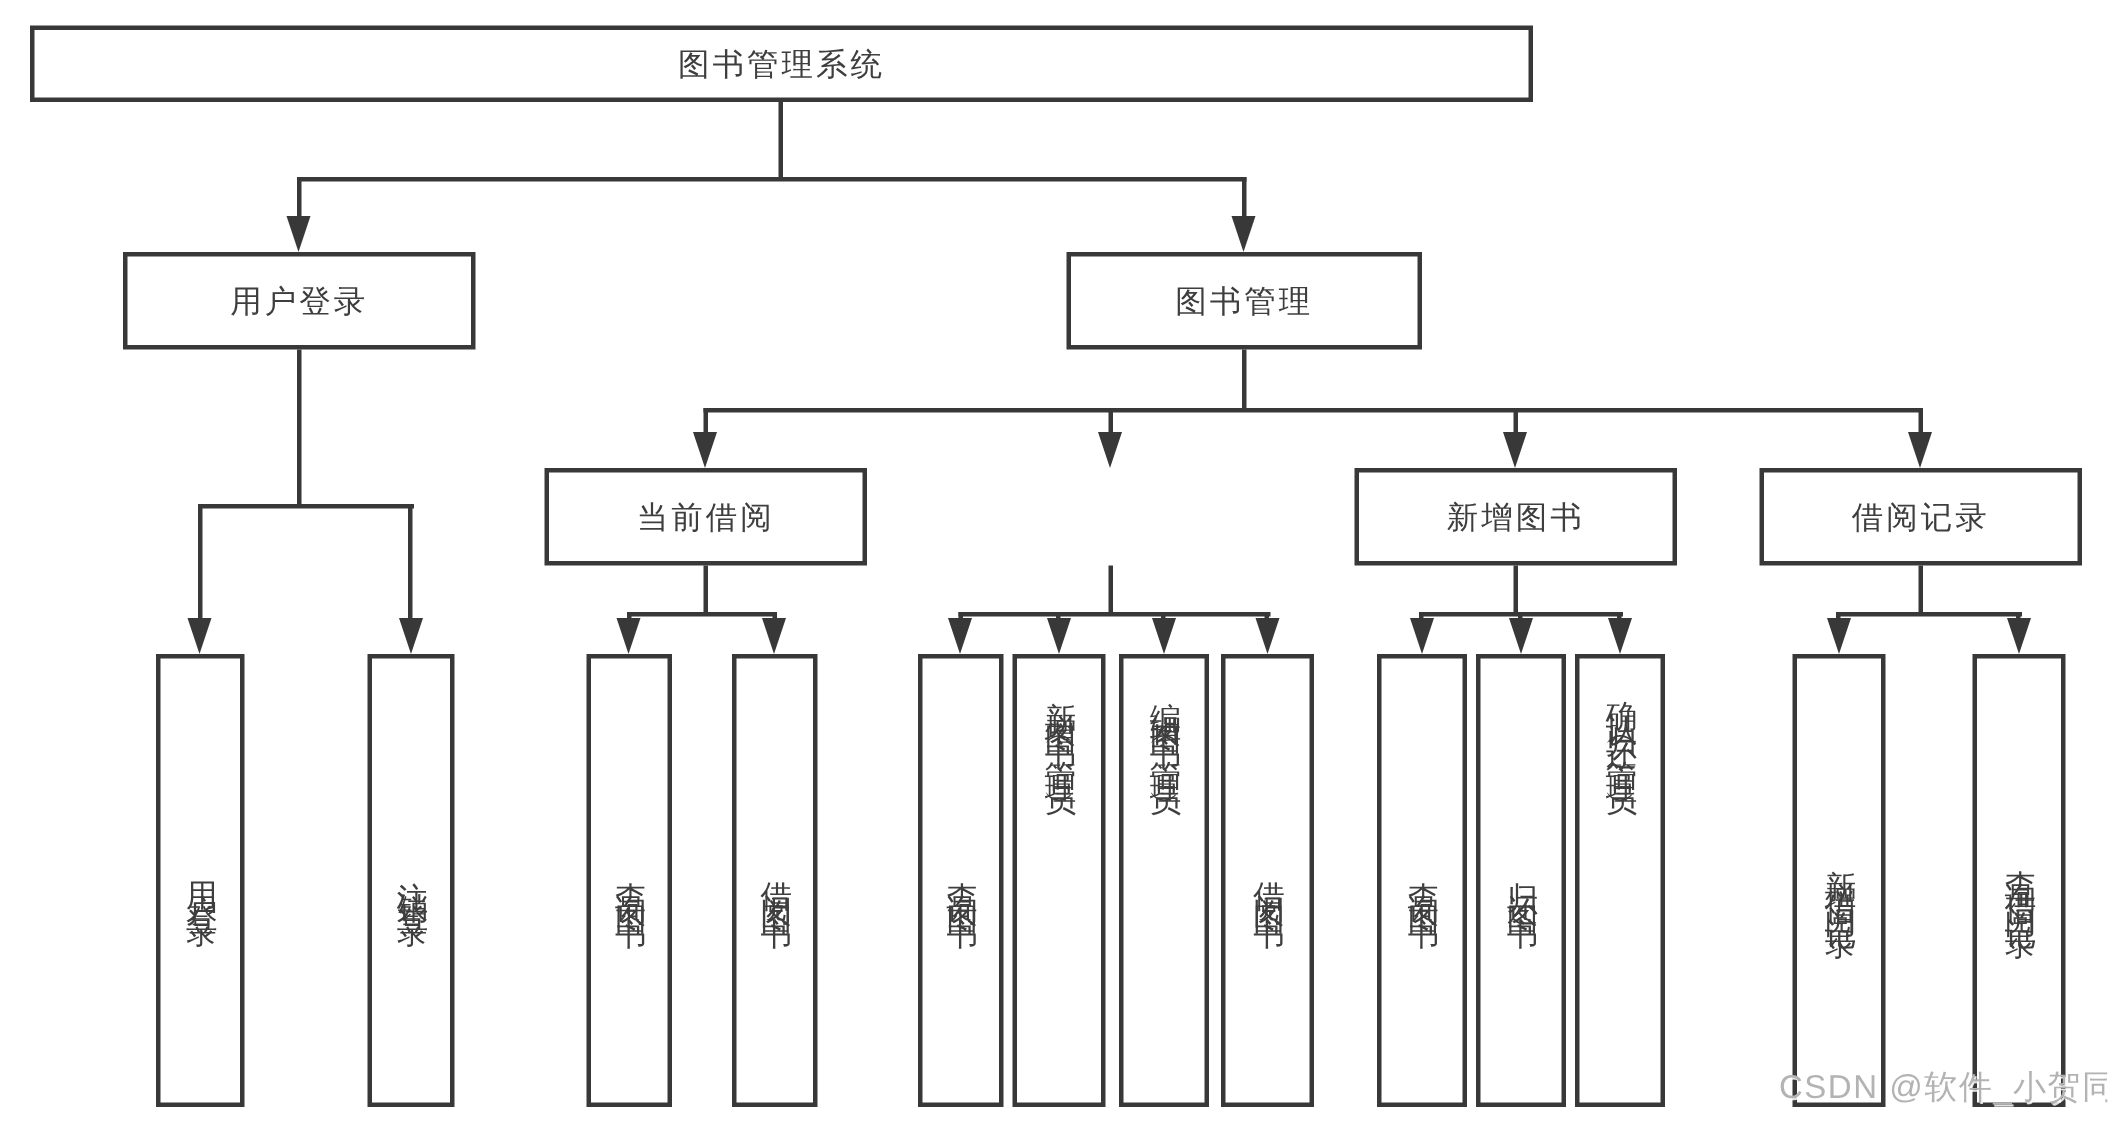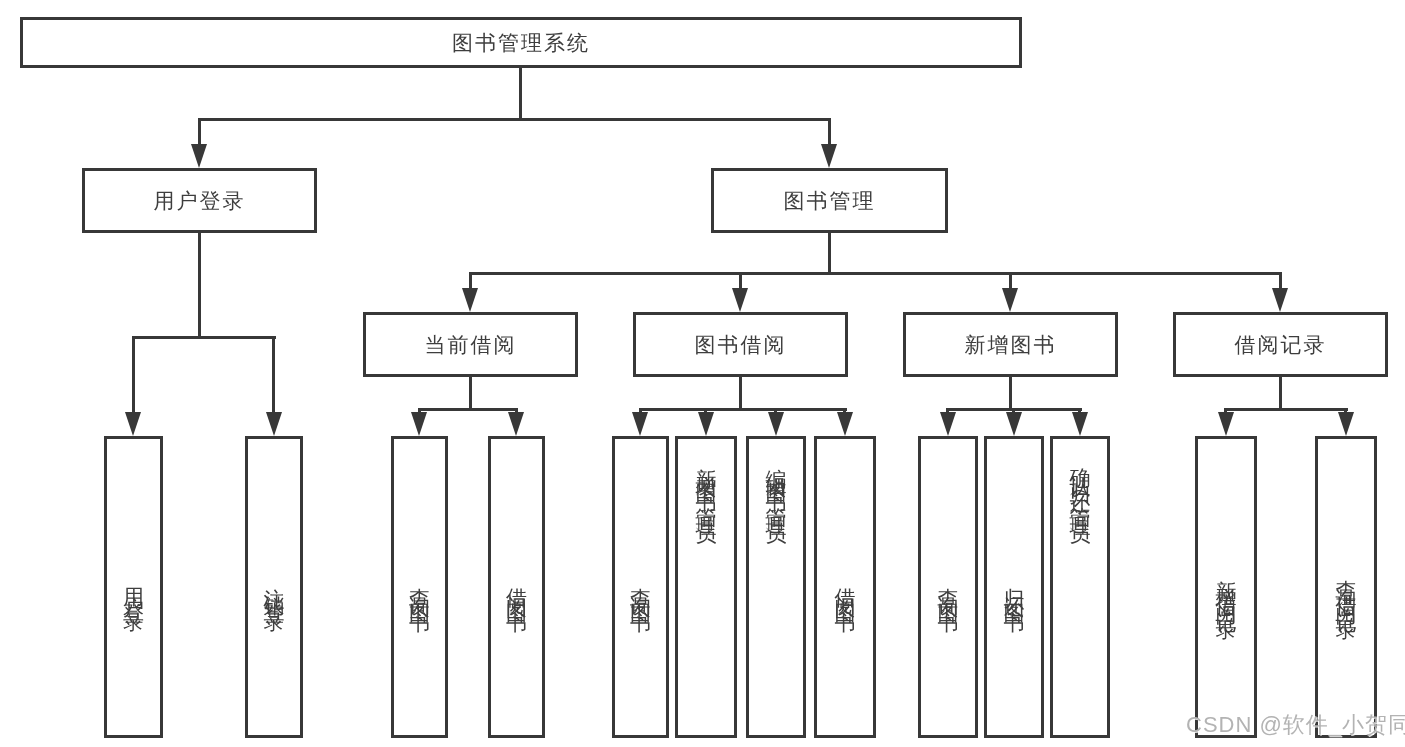--- a/index.html
+++ b/index.html
@@ -57,21 +57,20 @@
   <div class="vl" style="left:469px;top:272px;height:18px;"></div>
   <div class="arr" style="left:462px;top:288px;"></div>
   <div class="vl" style="left:739px;top:272px;height:18px;"></div>
   <div class="arr" style="left:732px;top:288px;"></div>
   <div class="vl" style="left:1009px;top:272px;height:18px;"></div>
   <div class="arr" style="left:1002px;top:288px;"></div>
   <div class="vl" style="left:1279px;top:272px;height:18px;"></div>
   <div class="arr" style="left:1272px;top:288px;"></div>
 
   <div class="box" style="left:363px;top:312px;width:215px;height:65px;">当前借阅</div>
-  <div class="box" style="left:633px;top:312px;width:215px;height:65px;">图书借阅</div>
   <div class="box" style="left:903px;top:312px;width:215px;height:65px;">新增图书</div>
   <div class="box" style="left:1173px;top:312px;width:215px;height:65px;">借阅记录</div>
 
   <div class="vl" style="left:469px;top:377px;height:31px;"></div>
   <div class="hl" style="left:418px;top:408px;width:100px;"></div>
   <div class="vl" style="left:739px;top:377px;height:31px;"></div>
   <div class="hl" style="left:639px;top:408px;width:208px;"></div>
   <div class="vl" style="left:1009px;top:377px;height:31px;"></div>
   <div class="hl" style="left:946px;top:408px;width:136px;"></div>
   <div class="vl" style="left:1279px;top:377px;height:31px;"></div>

